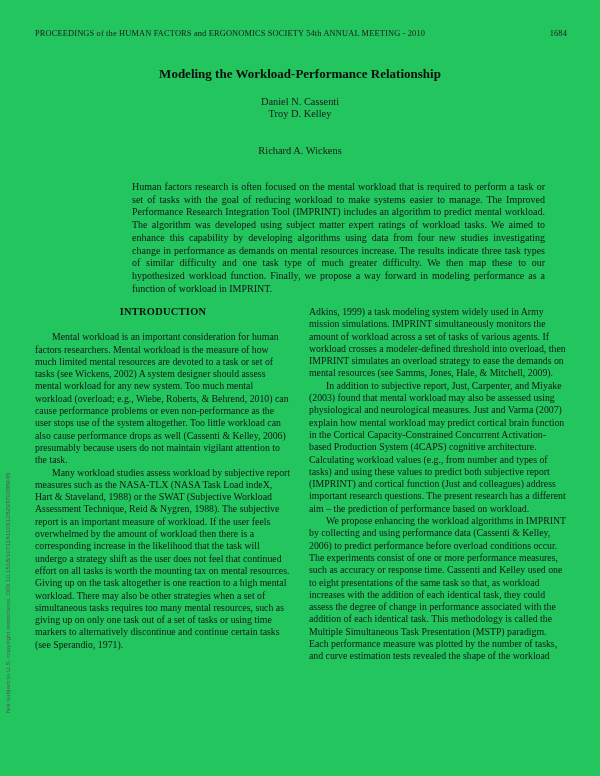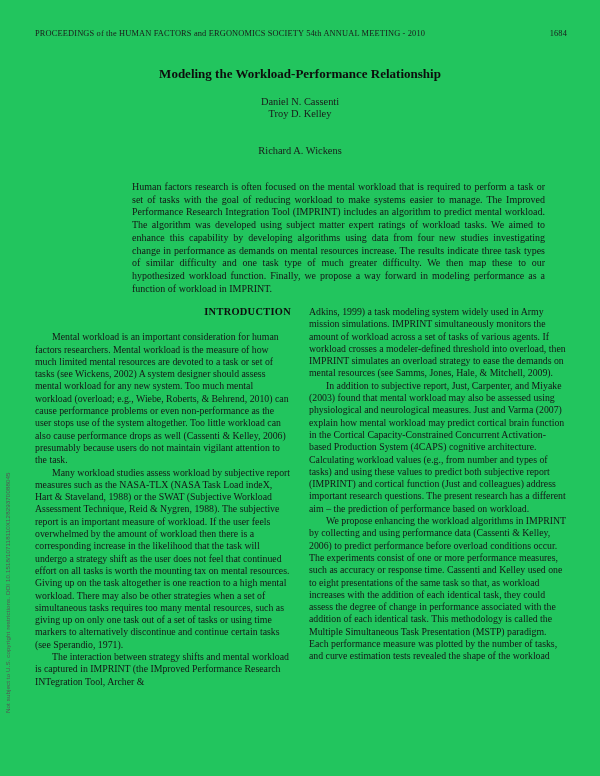--- a/index.html
+++ b/index.html
@@ -79,21 +79,21 @@
     top: 306px;
     font-size: 9.8px;
     line-height: 12.3px;
     color: #151515;
     text-align: left;
   }
   .column-left  { left: 35px;  width: 256px; }
   .column-right { left: 309px; width: 257px; }
   .section-heading {
     margin: 0 0 13px 0;
-    text-align: right;
+    text-align: center;
     font-size: 10.4px;
     font-weight: bold;
     letter-spacing: 0.3px;
     color: #0d0d0d;
   }
   .column p { margin: 0; }
   .column p.indent { text-indent: 17px; }
 </style>
 </head>
 <body>
@@ -118,21 +118,20 @@
       <p>Richard A. Wickens</p>
     </div>
 
   <div class="abstract">Human factors research is often focused on the mental workload that is required to perform a task or set of tasks with the goal of reducing workload to make systems easier to manage. The Improved Performance Research Integration Tool (IMPRINT) includes an algorithm to predict mental workload. The algorithm was developed using subject matter expert ratings of workload tasks.  We aimed to enhance this capability by developing algorithms using data from four new studies investigating change in performance as demands on mental resources increase. The results indicate three task types of similar difficulty and one task type of much greater difficulty.  We then map these to our hypothesized workload function. Finally, we propose a way forward in modeling performance as a function of workload in IMPRINT.</div>
 
   <div class="column column-left">
     <h2 class="section-heading">INTRODUCTION</h2>
     <div>
         <p class="indent">Mental workload is an important consideration for human factors researchers. Mental workload is the measure of how much limited mental resources are devoted to a task or set of tasks (see Wickens, 2002) A system designer should assess mental workload for any new system. Too much mental workload (overload; e.g., Wiebe, Roberts, &amp; Behrend, 2010) can cause performance problems or even non-performance as the user stops use of the system altogether. Too little workload can also cause performance drops as well (Cassenti &amp; Kelley, 2006) presumably because users do not maintain vigilant attention to the task.</p>
         <p class="indent">Many workload studies assess workload by subjective report measures such as the NASA-TLX (NASA Task Load indeX, Hart &amp; Staveland, 1988) or the SWAT (Subjective Workload Assessment Technique, Reid &amp; Nygren, 1988). The subjective report is an important measure of workload. If the user feels overwhelmed by the amount of workload then there is a corresponding increase in the likelihood that the task will undergo a strategy shift as the user does not feel that continued effort on all tasks is worth the mounting tax on mental resources. Giving up on the task altogether is one reaction to a high mental workload. There may also be other strategies when a set of simultaneous tasks requires too many mental resources, such as giving up on only one task out of a set of tasks or using time markers to alternatively discontinue and continue certain tasks (see Sperandio, 1971).</p>
-        <p class="indent">The interaction between strategy shifts and mental workload is captured in IMPRINT (the IMproved Performance Research INTegration Tool, Archer &amp;</p>
       </div>
   </div>
 
   <div class="column column-right">
     <div>
         <p>Adkins, 1999) a task modeling system widely used in Army mission simulations. IMPRINT simultaneously monitors the amount of workload across a set of tasks of various agents. If workload crosses a modeler-defined threshold into overload, then IMPRINT simulates an overload strategy to ease the demands on mental resources (see Samms, Jones, Hale, &amp; Mitchell, 2009).</p>
         <p class="indent">In addition to subjective report, Just, Carpenter, and Miyake (2003) found that mental workload may also be assessed using physiological and neurological measures. Just and Varma (2007) explain how mental workload may predict cortical brain function in the Cortical Capacity-Constrained Concurrent Activation-based Production System (4CAPS) cognitive architecture. Calculating workload values (e.g., from number and types of tasks) and using these values to predict both subjective report (IMPRINT) and cortical function (Just and colleagues) address important research questions. The present research has a different aim – the prediction of performance based on workload.</p>
         <p class="indent">We propose enhancing the workload algorithms in IMPRINT by collecting and using performance data (Cassenti &amp; Kelley, 2006) to predict performance before overload conditions occur. The experiments consist of one or more performance measures, such as accuracy or response time. Cassenti and Kelley used one to eight presentations of the same task so that, as workload increases with the addition of each identical task, they could assess the degree of change in performance associated with the addition of each identical task. This methodology is called the Multiple Simultaneous Task Presentation (MSTP) paradigm.  Each performance measure was plotted by the number of tasks, and curve estimation tests revealed the shape of the workload</p>
       </div>
   </div>

